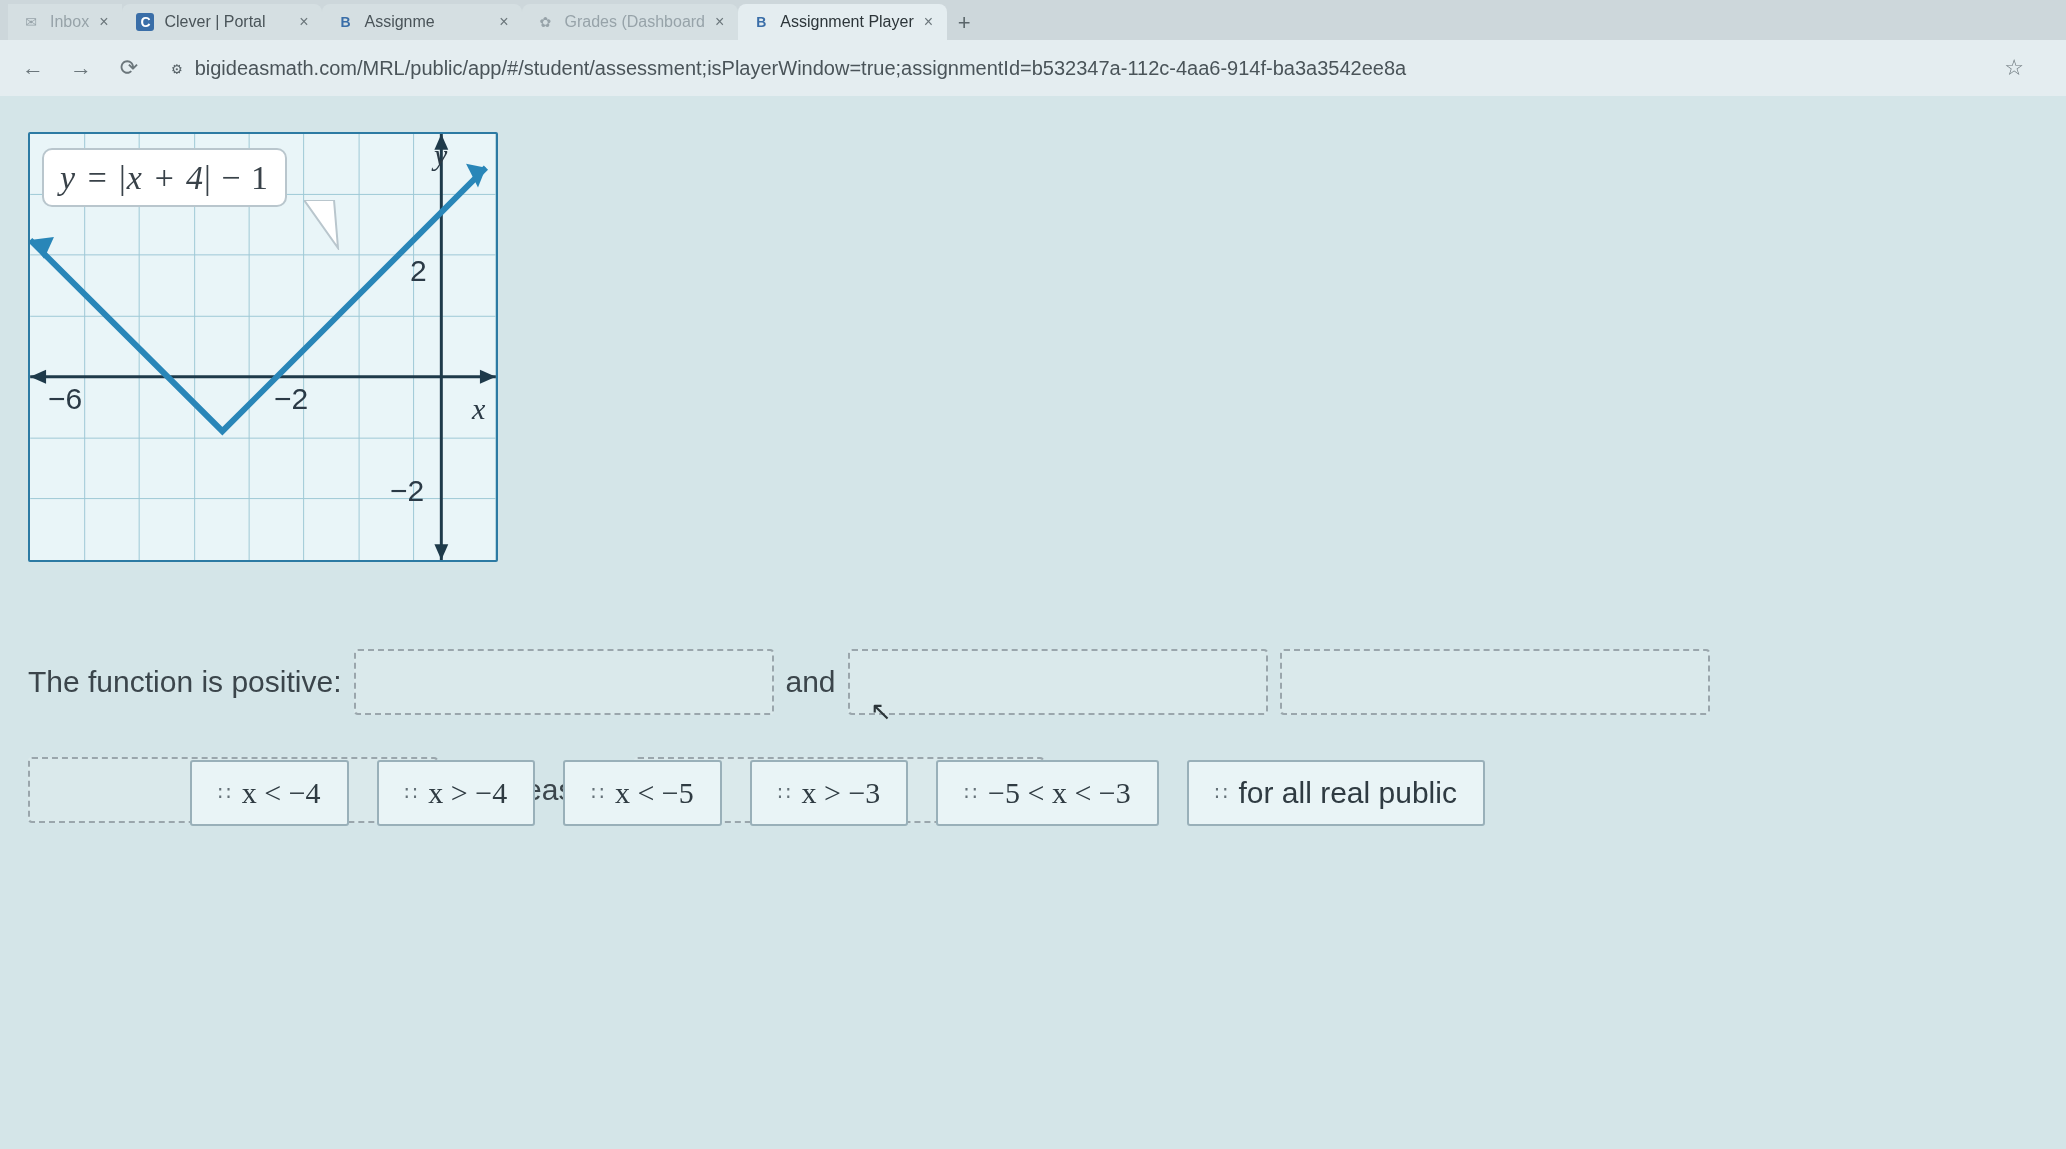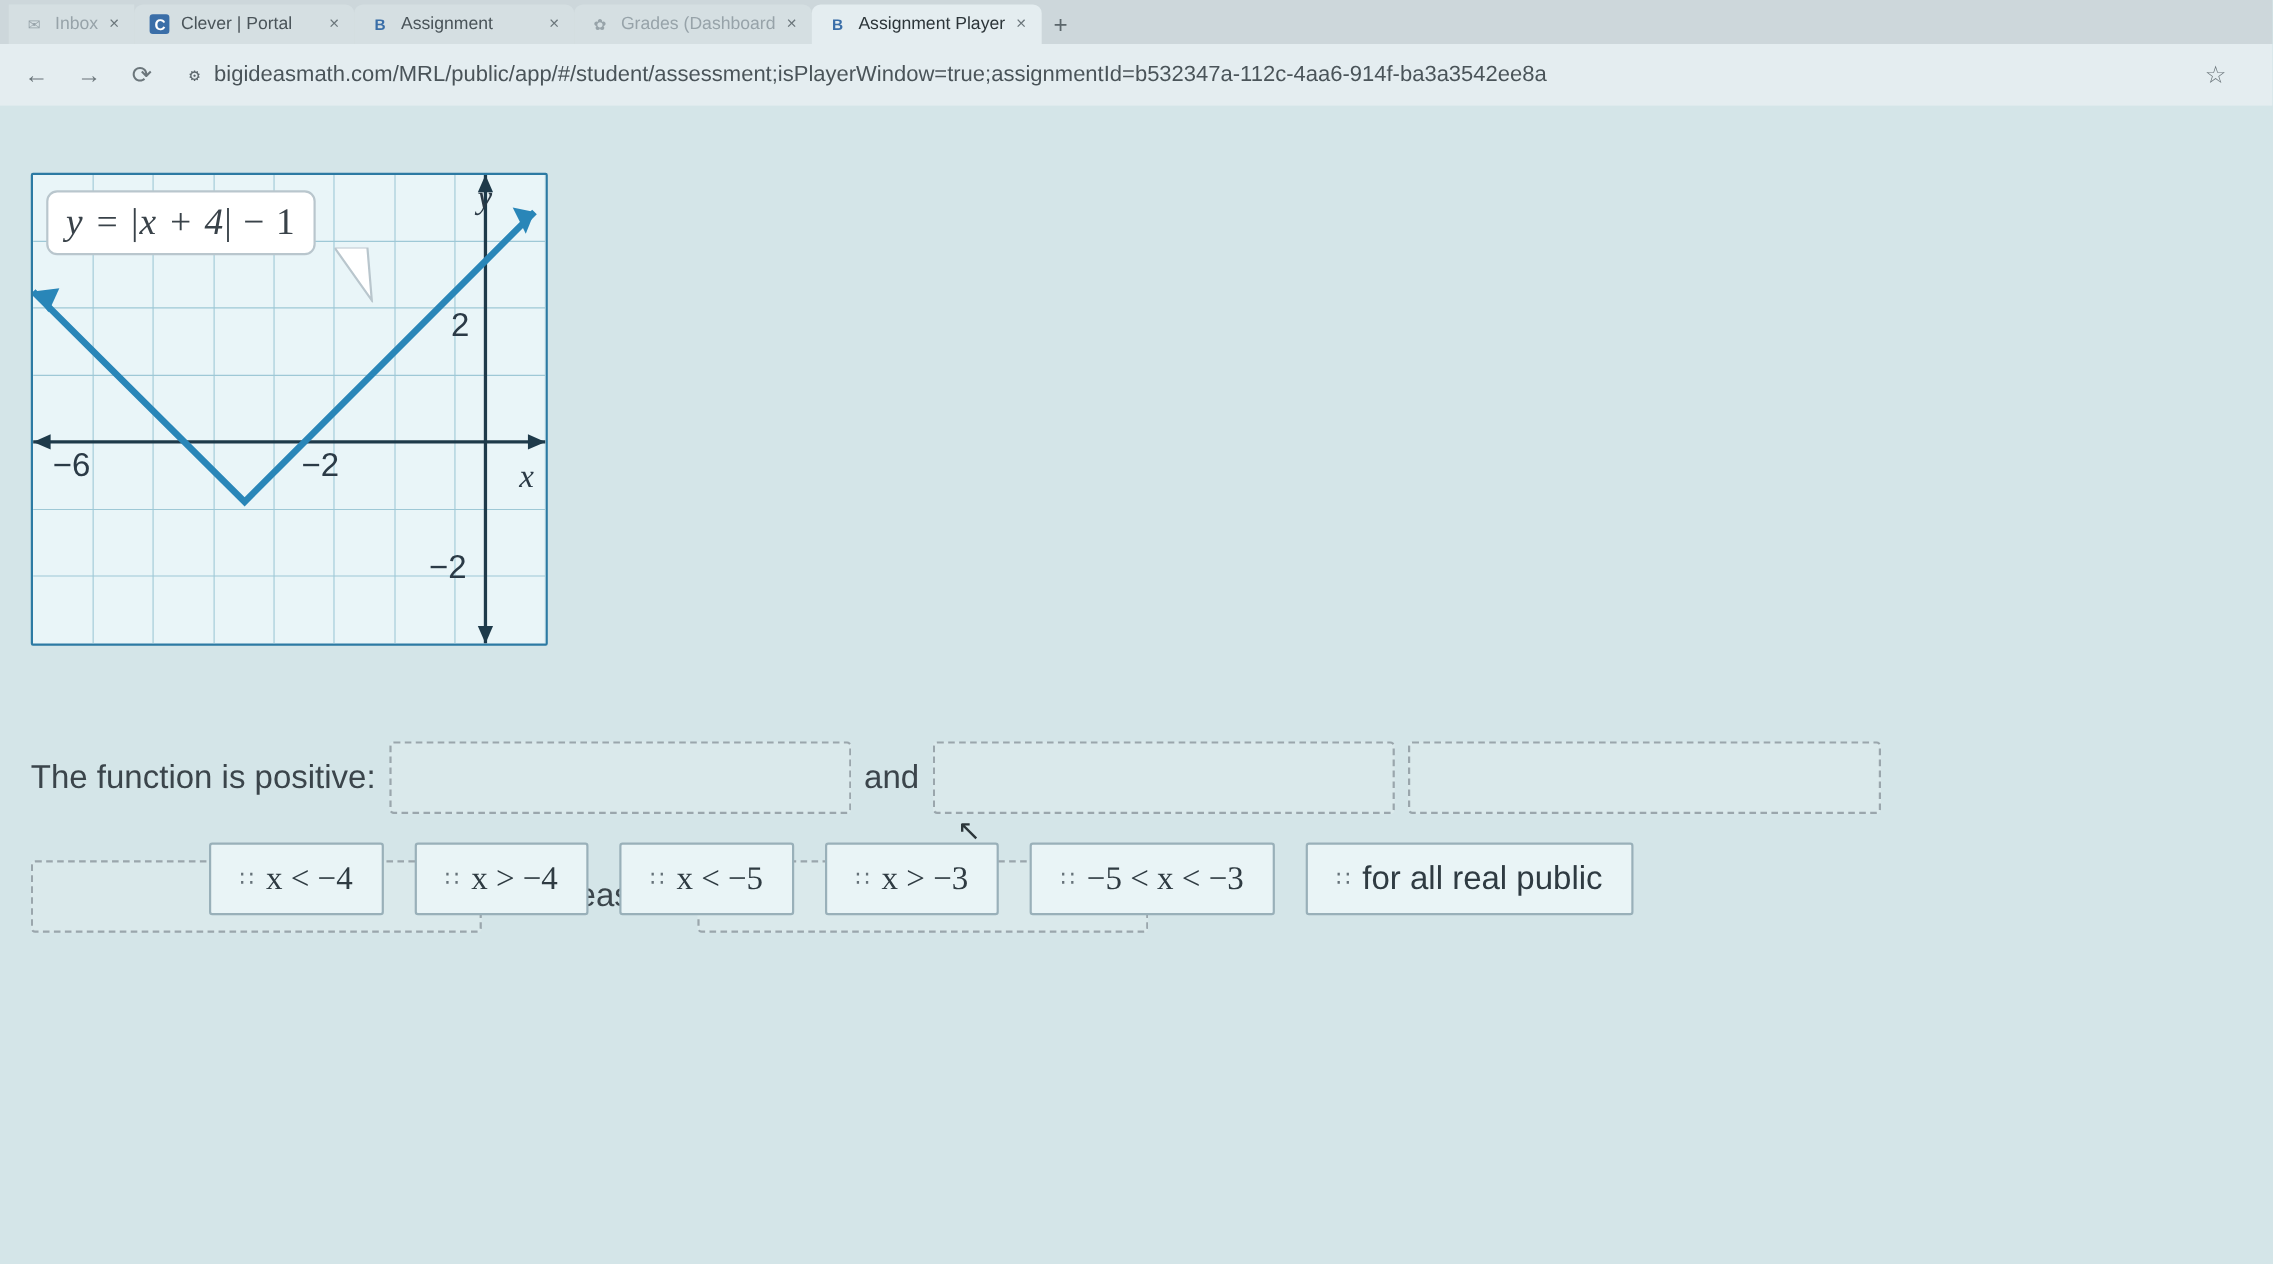--- a/index.html
+++ b/index.html
@@ -13,21 +13,21 @@
   .tab .favicon { width:18px; height:18px; display:inline-flex; align-items:center; justify-content:center; font-size:14px; flex-shrink:0;}
   .tab .close { margin-left:auto; color:#6b767b; font-size:16px;}
   .new-tab { width:34px; height:34px; display:flex; align-items:center; justify-content:center; color:#5b666b; font-size:22px;}
 
   .addr-row { display:flex; align-items:center; height:56px; background:#e4edf0; padding:0 18px; gap:18px; }
   .nav-btn { color:#6b767b; font-size:22px; width:30px; display:flex; align-items:center; justify-content:center;}
   .url-box { flex:1; display:flex; align-items:center; gap:14px; padding:0 10px; color:#4a5459; font-size:20px;}
   .url-box .protocol { font-family:monospace; font-size:16px; color:#5a656a; letter-spacing:-1px;}
   .star { color:#6b767b; font-size:22px; margin-right:24px;}
 
-  .content { position:relative; padding:17px 28px;margin-top:44px; }
+  .content { position:relative; padding:36px 28px; }
 
   .graph-wrap { width:470px; height:430px; background:#e9f5f8; border:2px solid #2c7aa3; position:relative; border-radius:2px;}
   .grid-svg { position:absolute; inset:0; width:100%; height:100%;}
   .callout { position:absolute; left:12px; top:14px; background:#fff; border:2px solid #b9c6cd; border-radius:10px; padding:8px 16px; font-size:34px; color:#394249; letter-spacing:1px;}
   .callout .it { font-style:italic;}
   .axis-lbl-y { position:absolute; left:404px; top:4px; font-size:30px; font-style:italic; color:#2b3a46;}
   .axis-lbl-x { position:absolute; left:442px; top:258px; font-size:30px; font-style:italic; color:#2b3a46;}
   .tick { position:absolute; font-size:30px; color:#2b3a46;}
 
   .cursor { position:absolute; left:870px; top:600px; font-size:26px; color:#2b3539;}
@@ -54,21 +54,21 @@
       <span>Inbox</span>
       <span class="close">×</span>
     </div>
     <div class="tab">
       <span class="favicon" style="background:#3a6ea8;color:#fff;border-radius:3px;font-weight:bold;">C</span>
       <span>Clever | Portal</span>
       <span class="close">×</span>
     </div>
     <div class="tab">
       <span class="favicon" style="color:#3a6ea8;font-weight:bold;">B</span>
-      <span>Assignment</span>
+      <span>Assignme</span>
       <span class="close">×</span>
     </div>
     <div class="tab faded">
       <span class="favicon">✿</span>
       <span>Grades (Dashboard</span>
       <span class="close">×</span>
     </div>
     <div class="tab active">
       <span class="favicon" style="color:#3a6ea8;font-weight:bold;">B</span>
       <span>Assignment Player</span>

